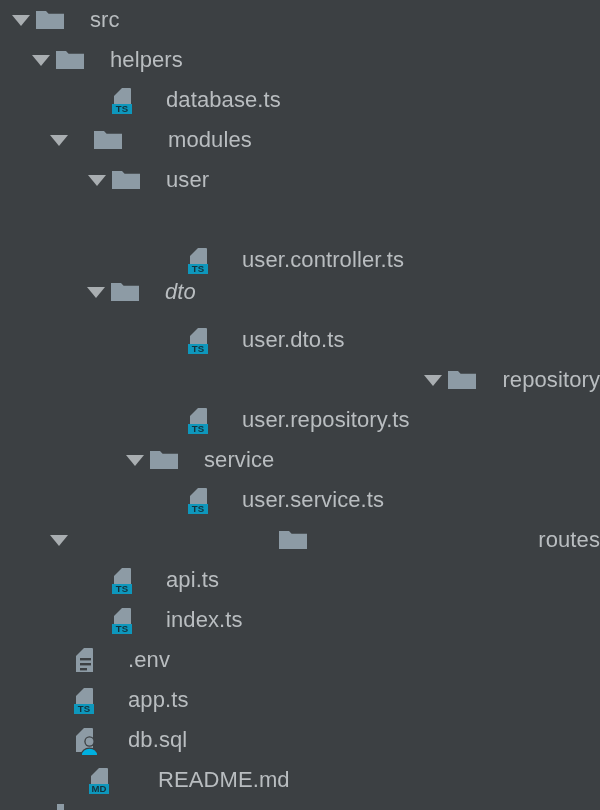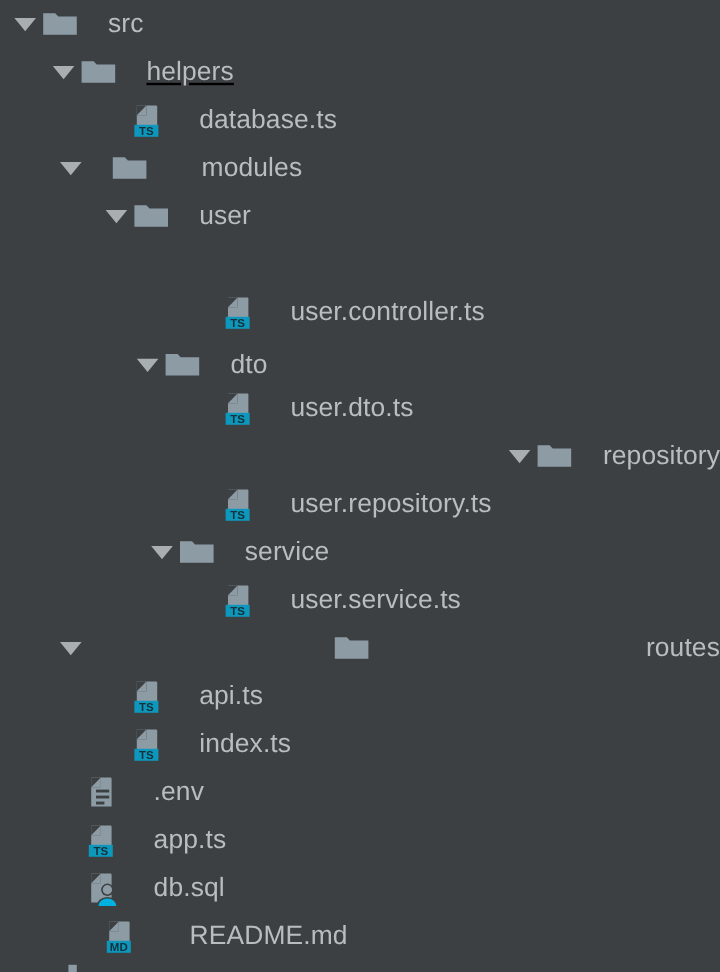--- a/index.html
+++ b/index.html
@@ -79,21 +79,21 @@
       <span class="twisty">
         <span class="tri"></span>
       </span>
       <span class="icon">
         <svg viewBox="0 0 32 32">
           <path d="M2 7 h10 l2.6 2.8 H30 V25 H2 Z" fill="#8d9ba5"></path>
         </svg>
       </span>
       <span class="label">src</span>
     </div>
-    <div class="row" style="top: 40px; padding-left: 40px; text-decoration: underline;">
+    <div class="row" style="top: 40px; padding-left: 28px;">
       <span class="twisty">
         <span class="tri"></span>
       </span>
       <span class="icon">
         <svg viewBox="0 0 32 32">
           <path d="M2 7 h10 l2.6 2.8 H30 V25 H2 Z" fill="#8d9ba5"></path>
         </svg>
       </span>
       <span class="label">helpers</span>
     </div>
@@ -138,21 +138,21 @@
         <svg viewBox="0 0 32 32">
           <path d="M4 4 h16 a1 1 0 0 1 1 1 V28 H4 Z" fill="#8d9ba5"></path>
           <path d="M4 4 h8 v8 h-8 Z" fill="#3c4043"></path>
           <path d="M12 4 L4 12 H12 Z" fill="#8d9ba5"></path>
           <rect x="2" y="20" width="20" height="10" fill="#0e97bc"></rect>
           <text x="12" y="28.4" font-family="Liberation Sans, sans-serif" font-size="9.6" font-weight="bold" text-anchor="middle" fill="#14323c">TS</text>
         </svg>
       </span>
       <span class="label">user.controller.ts</span>
     </div>
-    <div class="row" style="top: 284px; padding-left: 110px;">
+    <div class="row" style="top: 272px; padding-left: 83px; font-style: italic;">
       <span class="twisty">
         <span class="tri"></span>
       </span>
       <span class="icon">
         <svg viewBox="0 0 32 32">
           <path d="M2 7 h10 l2.6 2.8 H30 V25 H2 Z" fill="#8d9ba5"></path>
         </svg>
       </span>
       <span class="label">dto</span>
     </div>

